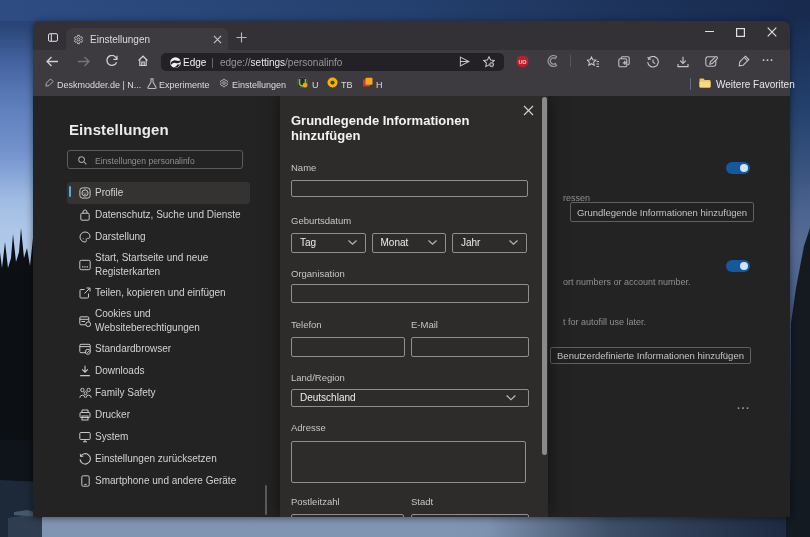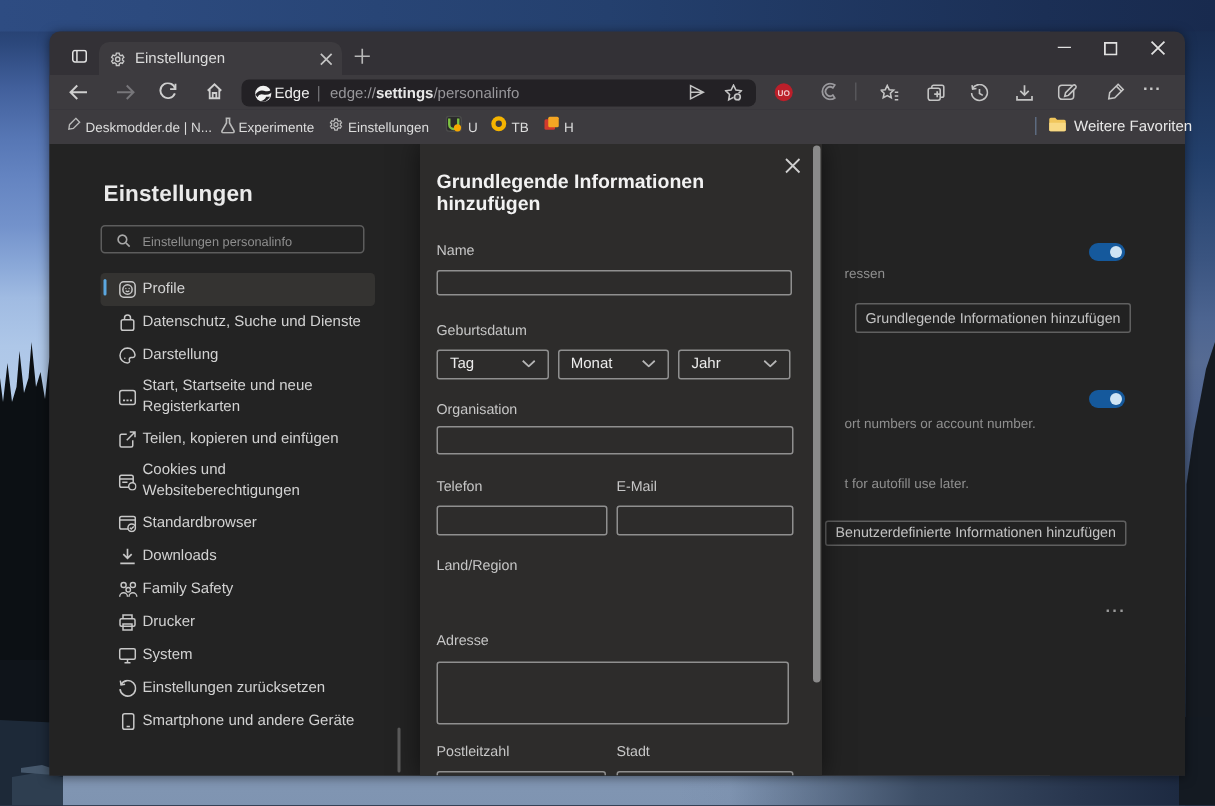--- a/index.html
+++ b/index.html
@@ -109,21 +109,21 @@
         <path d="M4.8 10.5 V7 H7.2 V10.5"></path>
       </svg>
     <div id="addrbar"></div>
     <svg class="abs" style="left:136px;top:35px" width="13" height="13" viewBox="0 0 16 16">
         <circle cx="8" cy="8" r="6.6" fill="#f2f2f2"></circle>
         <path d="M1.6 8.6 Q4.6 4.4 8.6 5.6 Q12.4 6.8 14.4 4.8 L14.4 7.4 Q11 9.6 8 8.6 Q4.6 7.6 3.2 10.8 Z" fill="#232125"></path>
         <path d="M5.2 14.2 Q9.2 13.4 10.4 10.4 L13.6 10.4 Q11.6 13.8 8 14.6 Z" fill="#232125"></path>
       </svg>
     <div class="abs" style="left:150px;top:36px;font-size:10px;font-weight:400;color:#f0f0f0">Edge</div>
     <div class="abs" style="left:178px;top:34.5px;font-size:11px;color:#6f6e72">|</div>
-    <div class="abs" style="left:187px;top:36px;font-size:10px;color:#97969a">edge://<b style="color:#e8e8e8;font-weight:700">settings</b>/personalinfo</div>
+    <div class="abs" style="left:187px;top:36px;font-size:10px;color:#97969a">edge://<b style="color:#e8e8e8;font-weight:400">settings</b>/personalinfo</div>
     <svg class="abs" style="left:426px;top:35px" width="11" height="11" viewBox="0 0 12 12" fill="none" stroke="#c4c4c4" stroke-width="1.1">
         <path d="M1.5 1.2 L10.8 6 L1.5 10.8 Z M1.5 6 H10.8"></path>
       </svg>
     <svg class="abs" style="left:450px;top:34.5px" width="12" height="12" viewBox="0 0 12 12" fill="none" stroke="#c4c4c4" stroke-width="1.05">
         <path d="M6 0.8 L7.6 4 L11.2 4.5 L8.6 7 L9.2 10.6 L6 8.9 L2.8 10.6 L3.4 7 L0.8 4.5 L4.4 4 Z"></path>
         <circle cx="8.6" cy="8.6" r="2.6" fill="#3d3b3f" stroke="none"></circle>
         <circle cx="8.6" cy="8.6" r="1.9" fill="none" stroke="#c4c4c4"></circle>
       </svg>
     <svg class="abs" style="left:483px;top:34px" width="13" height="13" viewBox="0 0 13 13">
         <circle cx="6.5" cy="6.5" r="6" fill="#bb1f2a"></circle>
@@ -330,21 +330,21 @@
               <svg width="9" height="12" viewBox="0 0 9 12" fill="none" stroke="#c8c8c8" stroke-width="1">
                 <rect x="0.8" y="0.8" width="7.4" height="10.4" rx="1.4"></rect>
                 <path d="M3.4 9.4 h2.2"></path>
               </svg>
             </div>
             <div style="line-height:13.5px">Smartphone und andere Geräte</div>
           </div>
         </div>
       <div class="abs" style="left:231.5px;top:389px;width:2.5px;height:30px;border-radius:2px;background:#5c5c5c"></div>
 
-      <div class="dimtxt" style="left:530px;top:81px">ressen</div>
+      <div class="dimtxt" style="left:530px;top:97px">ressen</div>
       <div class="dimbtn" style="left:537px;top:106px;width:184px;height:20px">Grundlegende Informationen hinzufügen</div>
       <div class="tgl" style="left:693px;top:65.5px"></div>
       <div class="dimtxt" style="left:530px;top:181px">ort numbers or account number.</div>
       <div class="dimtxt" style="left:530px;top:221px">t for autofill use later.</div>
       <div class="tgl" style="left:693px;top:163.5px"></div>
       <div class="dimbtn" style="left:517px;top:250.5px;width:201px;height:17px">Benutzerdefinierte Informationen hinzufügen</div>
       <div class="abs" style="left:704px;top:303px;font-size:11px;font-weight:700;color:#9a9a9a;letter-spacing:1.5px">...</div>
 
       <div id="dlg">
         <svg class="abs" style="left:243px;top:9px" width="11" height="11" viewBox="0 0 11 11" stroke="#cfcfcf" stroke-width="1.2">
@@ -372,20 +372,26 @@
               <path d="M0.5 0.5 L4.5 4.2 L8.5 0.5"></path>
             </svg>
           </div>
         <div class="lbl" style="top:172px">Organisation</div>
         <div class="inp" style="left:11px;top:188px;width:238px;height:19px"></div>
         <div class="lbl" style="top:223px">Telefon</div>
         <div class="lbl" style="left:131px;top:223px">E-Mail</div>
         <div class="inp" style="left:11px;top:240.5px;width:114px;height:20px"></div>
         <div class="inp" style="left:131px;top:240.5px;width:117.5px;height:20px"></div>
         <div class="lbl" style="top:275.5px">Land/Region</div>
+        <div class="sel2" style="left:11px;top:293px;width:238px;height:17.5px">
+            <span style="margin-left:8px">Deutschland</span>
+            <svg class="chev" style="right:12px" width="10" height="5.5" viewBox="0 0 9 5" fill="none" stroke="#b5b5b5" stroke-width="1.2">
+              <path d="M0.5 0.5 L4.5 4.2 L8.5 0.5"></path>
+            </svg>
+          </div>
         <div class="lbl" style="top:326px">Adresse</div>
         <div class="inp" style="left:11px;top:344.5px;width:235px;height:42.5px"></div>
         <div class="lbl" style="top:399.5px">Postleitzahl</div>
         <div class="lbl" style="left:131px;top:399.5px">Stadt</div>
         <div class="inp" style="left:11px;top:417.5px;width:113px;height:20px"></div>
         <div class="inp" style="left:131px;top:417.5px;width:117.5px;height:20px"></div>
         <div class="abs" style="left:262px;top:1px;width:5px;height:358px;border-radius:3px;background:#8a8a8a"></div>
       </div>
     </div>
   </div>

